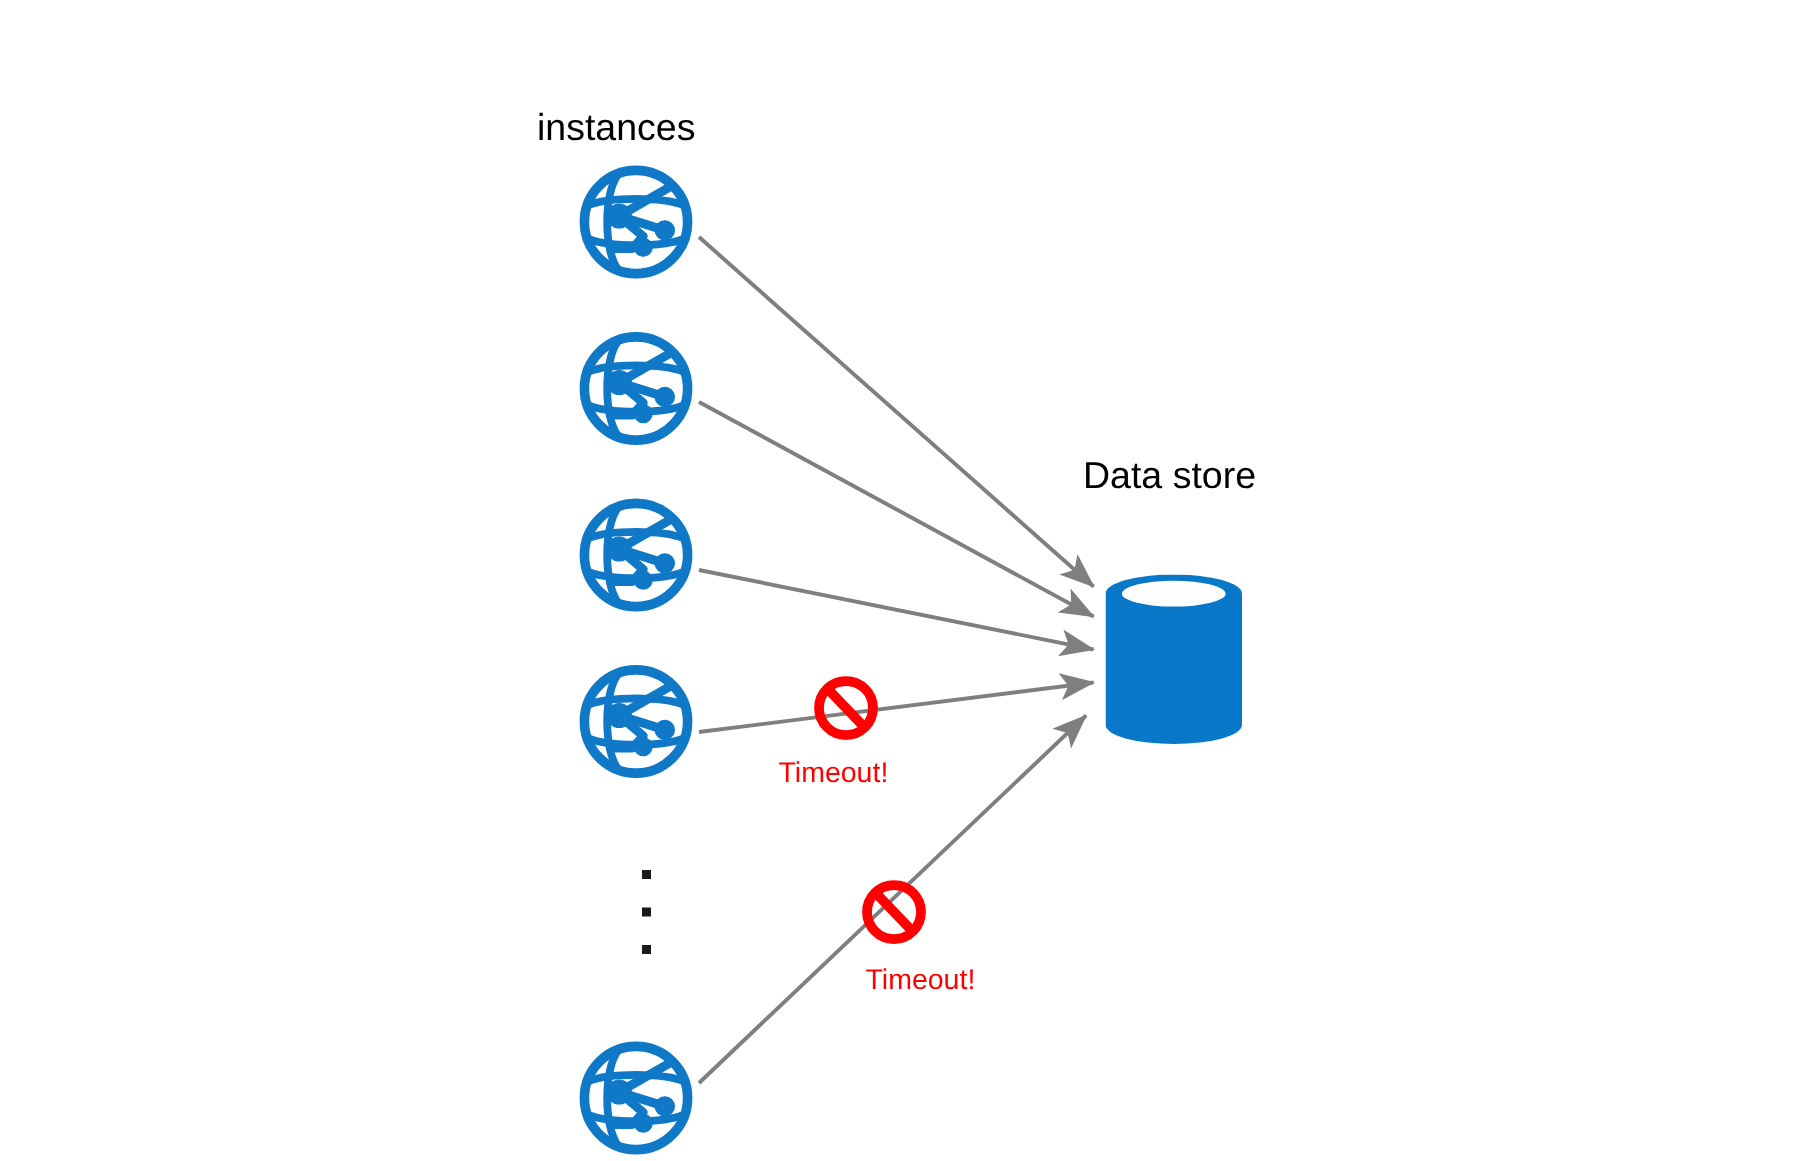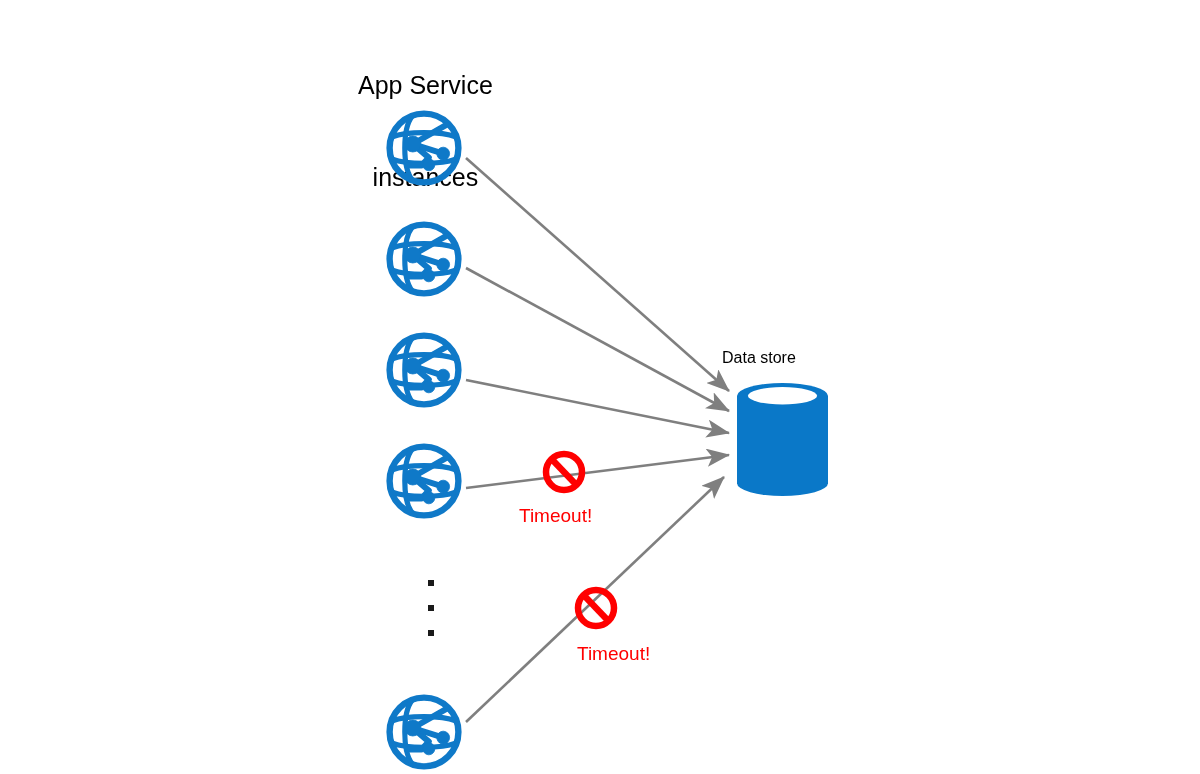--- a/index.html
+++ b/index.html
@@ -34,22 +34,21 @@
   }
   #app-service-label {
     left: 358px;
     top: 9px;
     font-size: 25px;
     text-align: left;
   }
   #data-store-label {
     left: 722px;
     top: 302px;
-    font-size: 16px;
-    margin-top: 46px;
+    font-size: 25px;
   }
   .timeout-text {
     position: absolute;
     color: #ff0000;
     font-family: "Liberation Sans", sans-serif;
     font-size: 19px;
     white-space: pre;
   }
   #timeout-text-1 {
     left: 519px;
@@ -59,21 +58,20 @@
     left: 577px;
     top: 643px;
   }
 </style>
 </head>
 <body>
 
 <div id="canvas">
 
   <div class="label" id="app-service-label">
-    <div>App Service</div>
     <div style="text-align:center;">instances</div>
   </div>
 
   <div class="label" id="data-store-label">Data store</div>
 
   <div class="timeout-text" id="timeout-text-1">Timeout!</div>
   <div class="timeout-text" id="timeout-text-2">Timeout!</div>
 
   <svg class="layer" viewBox="0 0 1200 774" xmlns="http://www.w3.org/2000/svg">
     <defs>

